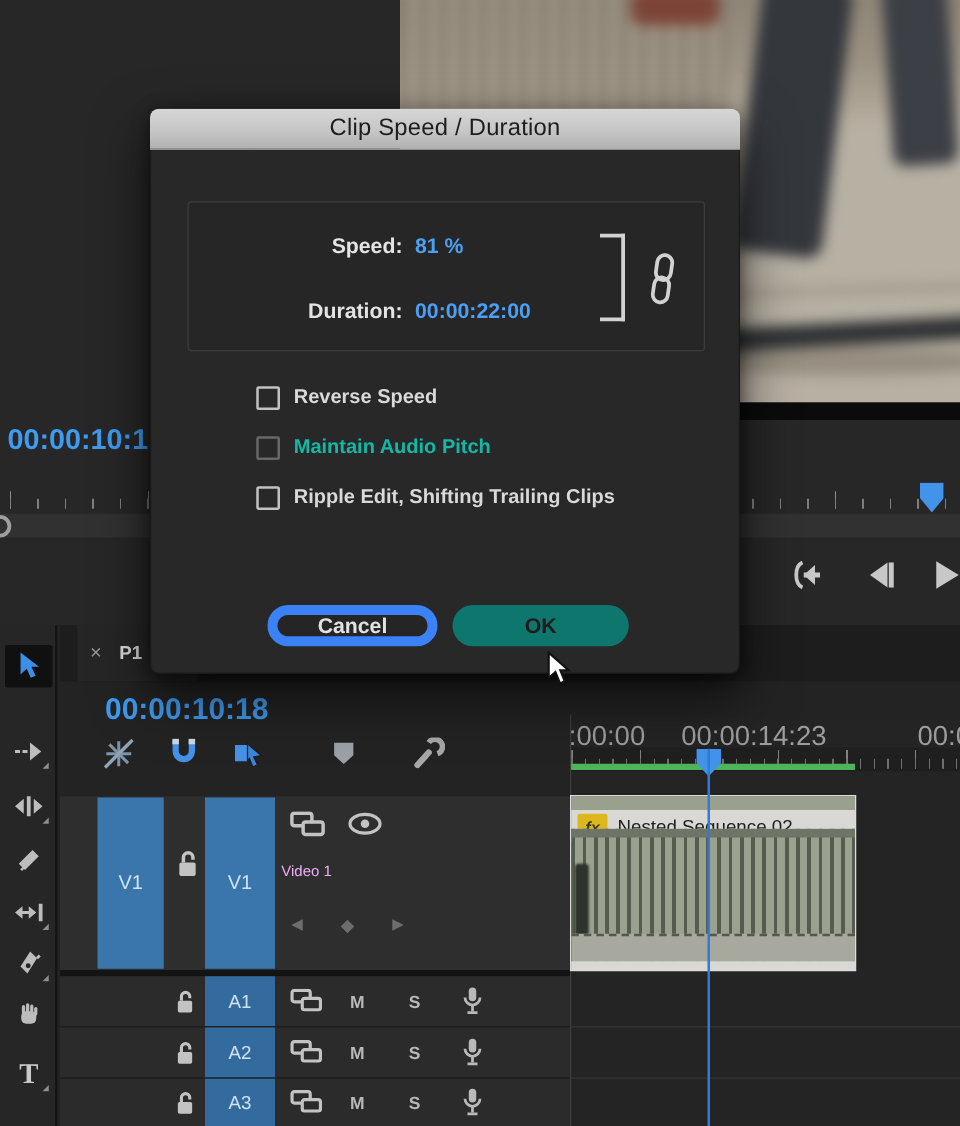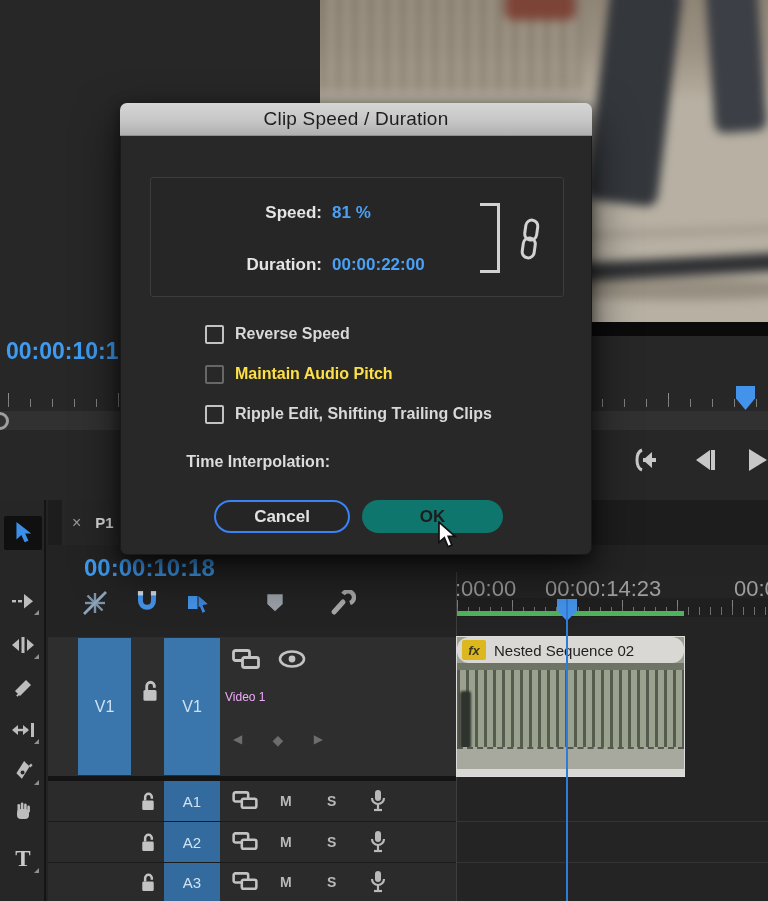--- a/index.html
+++ b/index.html
@@ -34,48 +34,48 @@
   .mini-ticks-t { position:absolute; left:8px; bottom:1px; width:760px; height:14px;
     background:repeating-linear-gradient(90deg,#8d8d8d 0 1px,transparent 1px 110px); }
   .mini-playhead { left:736px; top:386px; width:19px; height:24px; background:#4493ea;
     clip-path:polygon(0 0,100% 0,100% 52%,50% 100%,0 52%); }
   .scroll-strip { left:0; top:411px; width:768px; height:19px; background:#313131; }
   .scroll-ring { left:-9px; top:412px; width:18px; height:18px; border:3px solid #9f9f9f; border-radius:50%; }
   .transport { top:443px; height:34px; }
   .t-btn svg { display:block; }
 
   
-  .dialog { left:120px; top:103px; width:472px; height:452px; z-index:40;
+  .dialog { left:120px; top:87px; width:472px; height:452px; z-index:40;
     box-shadow:0 18px 45px rgba(0,0,0,.6), 0 4px 14px rgba(0,0,0,.5); border-radius:8px; }
   .dlg-titlebar { position:absolute; left:0; top:0; width:100%; height:33px;
     background:linear-gradient(180deg,#d6d6d6 0%,#c6c6c6 55%,#b0b0b0 100%);
     border-radius:7px 7px 0 0; border-bottom:1px solid #8f8f8f;
     display:flex; align-items:center; justify-content:center;
     color:#1d1d1d; font-size:19px; font-weight:500; letter-spacing:.2px; }
   .dlg-body { position:absolute; left:0; top:33px; width:100%; height:419px;
     background:#282828; border-radius:0 0 7px 7px; border:1px solid #1a1a1a; border-top:none; }
   .group-box { left:30px; top:74px; width:414px; height:120px; border:1px solid #3c3c3c; border-radius:3px; background:#262626; }
   .fld-label { width:202px; text-align:right; color:#e4e4e4; font-size:17px; font-weight:bold; }
   .fld-value { left:212px; color:#4aa0f5; font-size:17px; font-weight:bold; }
   .gang-bracket { left:360px; top:100px; width:20px; height:70px;
     border-top:3px solid #d2d2d2; border-right:3px solid #d2d2d2; border-bottom:3px solid #d2d2d2; }
   .chain { left:396px; top:114px; }
   .chk-row { left:53px; height:20px; display:flex; align-items:center;margin-left:32px; }
   .chk-box { width:19px; height:19px; border:2.5px solid #c2c2c2; border-radius:2px; background:transparent; }
   .chk-label { margin-left:11px; color:#d9d9d9; font-size:16px; font-weight:bold; }
   .chk-row.disabled .chk-box { border-color:#676767; }
-  .chk-row.disabled .chk-label { color:#fde047; }
+  .chk-row.disabled .chk-label { color:#14b8a6; }
   .ti-label { left:0; top:350px; width:210px; text-align:right; color:#dcdcdc; font-size:16px; font-weight:bold; }
   .ti-select { left:213px; top:344px; width:200px; height:31px; background:#2b2b2b;
     border:2px solid #3a78c2; border-radius:4px; display:flex; align-items:center; }
   .ti-value { margin-left:12px; color:#ececec; font-size:16px; font-weight:bold; flex:1; }
   .ti-chev { margin-right:10px; }
   .btn { top:397px; height:33px; border-radius:17px; display:flex; align-items:center; justify-content:center;
     font-size:17px; font-weight:bold; }
-  .btn-cancel { left:94px; width:136px; border:2px solid #3b82f6; color:#e2e2e2; background:rgba(0,0,0,.05); }
+  .btn-cancel { left:94px; width:136px; border:8px solid #3b82f6; color:#e2e2e2; background:rgba(0,0,0,.05); }
   .btn-ok { left:242px; width:141px; background:#0f766e; color:#1d1d1d; }
   .cursor { left:437px; top:521px; z-index:60; }
 
   
   .timeline { left:0; top:500px; width:768px; height:401px; background:#232323; }
   .tools { left:0; top:0; width:46px; height:401px; background:#262626; border-right:2px solid #141414; }
   .tool { position:absolute; left:4px; width:38px; height:34px; display:flex; align-items:center; justify-content:center; }
   .tool.active { background:#101010; border-radius:2px; }
   .tool .fly { position:absolute; right:3px; bottom:3px; width:0; height:0;
     border-left:5px solid transparent; border-bottom:5px solid #8f8f8f; }
@@ -109,22 +109,22 @@
   .rt-s { position:absolute; left:0; bottom:2px; width:100%; height:8px;
     background:repeating-linear-gradient(90deg,#6f6f6f 0 1px,transparent 1px 11px); }
   .rt-t { position:absolute; left:0; bottom:2px; width:100%; height:15px;
     background:repeating-linear-gradient(90deg,#828282 0 1px,transparent 1px 55px); }
   .render-bar { left:457px; top:111px; width:227px; height:5px; background:#4fb35c; }
   .playhead-head { left:557px; top:99px; width:20px; height:22px; background:#4493ea; z-index:6;
     clip-path:polygon(0 0,100% 0,100% 52%,50% 100%,0 52%); }
   .playhead-line { left:566px; top:99px; width:2px; height:302px; background:#2e7cd8; z-index:6; }
 
   .clip { left:457px; top:137px; width:227px; height:139px; outline:1.5px solid #dcdcdc; z-index:4; background:#99a08d; }
-  .clip-header { position:absolute; left:0; top:0; width:100%; height:26px; background:#d9d8d5;
-    display:flex; align-items:center; overflow:hidden;border-radius:12px; }
+  .clip-header { position:absolute; left:0; top:11px; width:100%; height:26px; background:#d9d8d5;
+    display:flex; align-items:center; overflow:hidden; }
   .fx-badge { margin-left:5px; width:24px; height:20px; background:#ddb71e; border-radius:2px;
     display:flex; align-items:center; justify-content:center;
     font-style:italic; font-weight:bold; font-size:13px; color:#3d3a16; flex:none; }
   .clip-name { margin-left:8px; color:#1f1f1f; font-size:15px; white-space:nowrap; }
   .clip-thumb { position:absolute; left:0; top:26px; width:100%; height:106px; overflow:hidden;
     background:repeating-linear-gradient(90deg,#565c4d 0 3px,#9aa18e 3px 9px); }
   .thumb-top { position:absolute; left:0; top:0; width:100%; height:7px; background:#6f7566; }
   .thumb-fig { position:absolute; left:3px; top:28px; width:11px; height:58px; background:#2f332e; border-radius:3px; filter:blur(1px); }
   .thumb-ground { position:absolute; left:0; bottom:0; width:100%; height:22px; background:#a7a89e;
     border-top:2px dashed #55584d; }
@@ -462,21 +462,20 @@
     </div>
     <div class="abs chk-row disabled" style="top:261px;">
       <span class="chk-box"></span>
       <span class="chk-label">Maintain Audio Pitch</span>
     </div>
     <div class="abs chk-row" style="top:301px;">
       <span class="chk-box"></span>
       <span class="chk-label">Ripple Edit, Shifting Trailing Clips</span>
     </div>
 
-    <div class="abs ti-label">Time Interpolation:</div>
 
     <div class="abs btn btn-cancel">
       <span>Cancel</span>
     </div>
     <div class="abs btn btn-ok">
       <span>OK</span>
     </div>
   </div>
 
   <svg class="abs cursor" width="20" height="30" viewBox="0 0 18 28">

